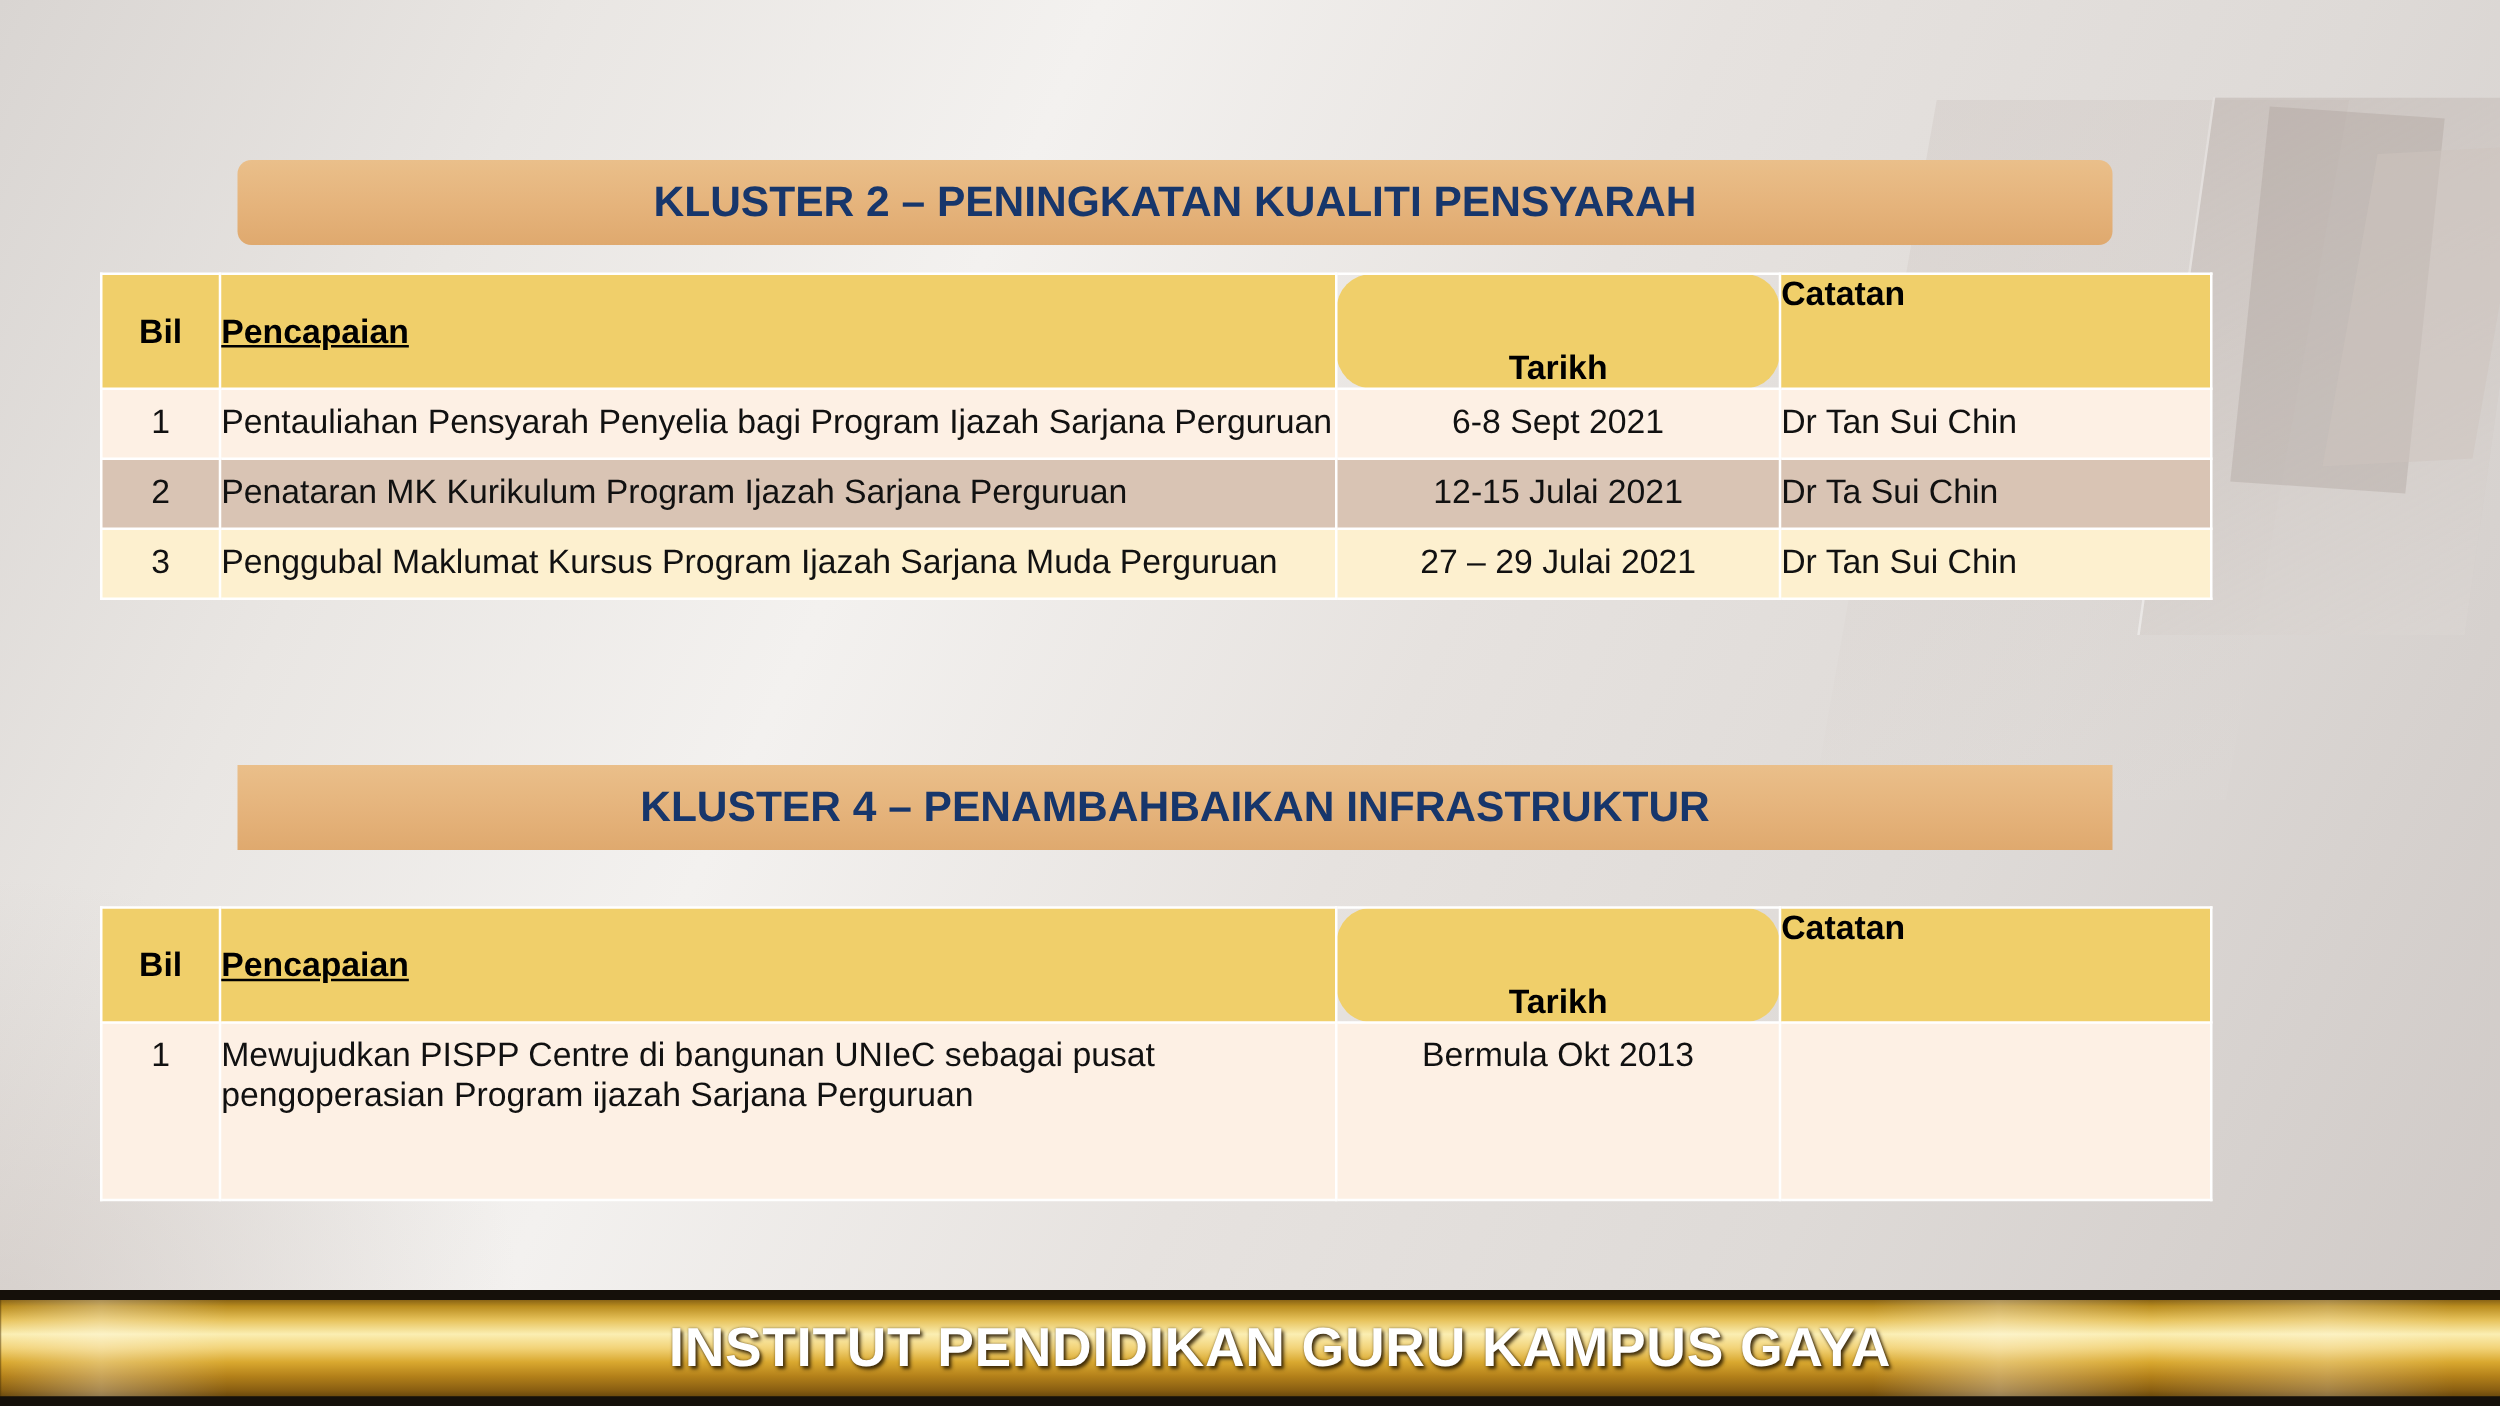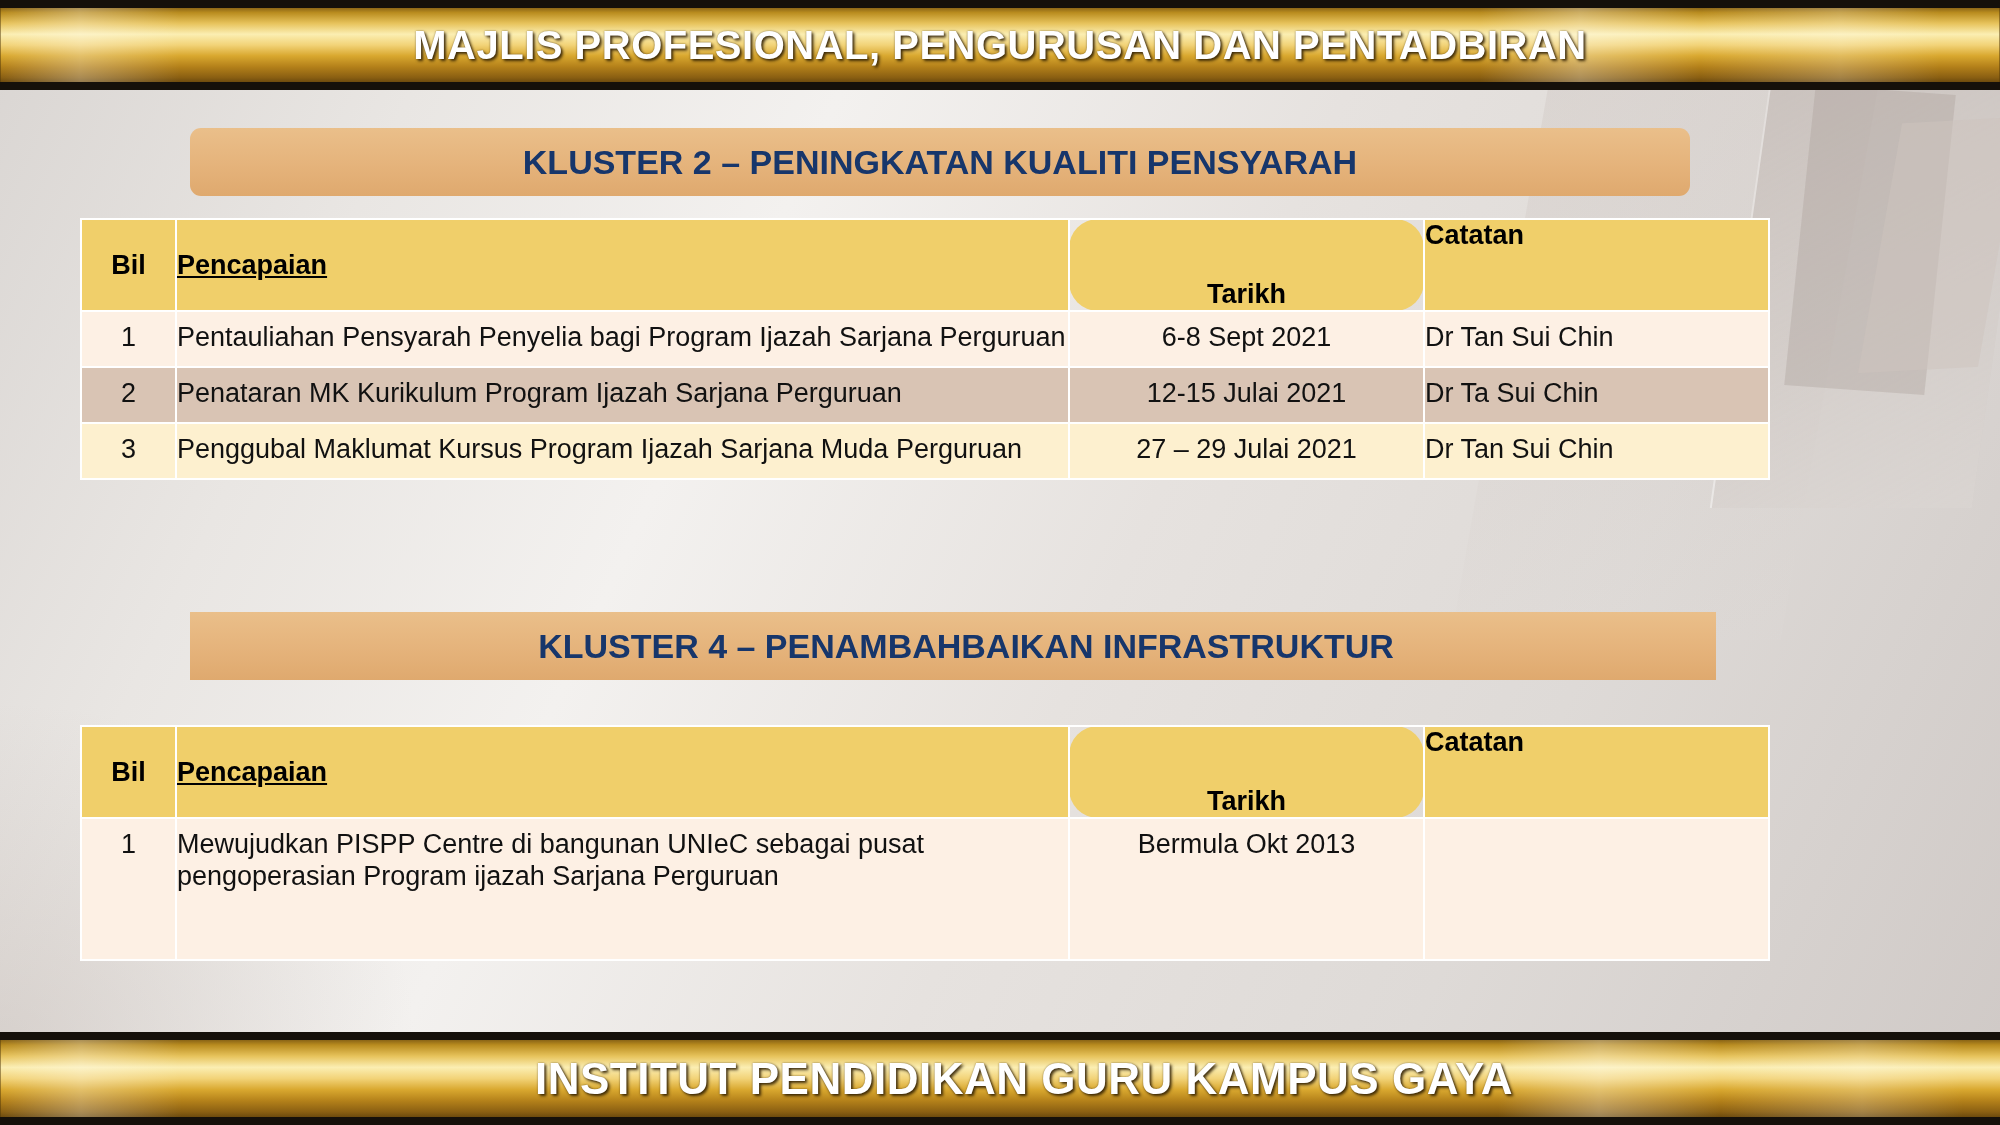--- a/index.html
+++ b/index.html
@@ -149,21 +149,21 @@
     align-items: center;
     justify-content: center;
     font-family: "Liberation Sans", sans-serif;
   }
   #cluster2-bar {
     left: 190px; top: 128px;
     width: 1500px; height: 68px; border-radius: 11px;
   }
   #cluster4-bar {
     left: 190px; top: 612px;
-    width: 1500px; height: 68px; padding-left: 26px;
+    width: 1500px; height: 68px;
   }
 
   
   .tbl-wrap {
     position: absolute;
     left: 80px;
     width: 1688px;
   }
   #table2-wrap { top: 218px; }
   #table4-wrap { top: 725px; }
@@ -214,25 +214,20 @@
 <body>
 
 <div class="slide">
 
   <div class="deco-d"></div>
   <div class="deco-a"></div>
   <div class="deco-b"></div>
   <div class="deco-c"></div>
   <div class="deco-e"></div>
 
-  <div class="banner banner-top">
-    <div class="banner-edge-top"></div>
-    <div class="banner-text">MAJLIS PROFESIONAL, PENGURUSAN DAN PENTADBIRAN</div>
-    <div class="banner-edge-bottom"></div>
-  </div>
 
   <div class="cluster-bar" id="cluster2-bar">
     <span>KLUSTER 2 – PENINGKATAN KUALITI PENSYARAH</span>
   </div>
 
   <div class="tbl-wrap" id="table2-wrap">
     <table class="grid" id="table2">
       <thead>
         <tr>
           <th class="c-bil">Bil</th>

